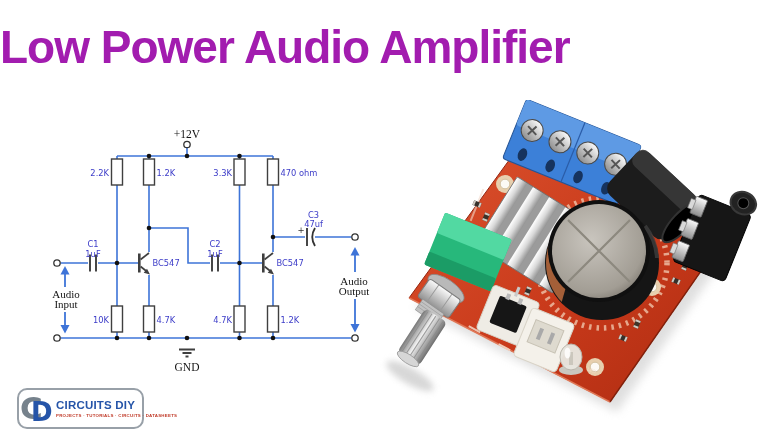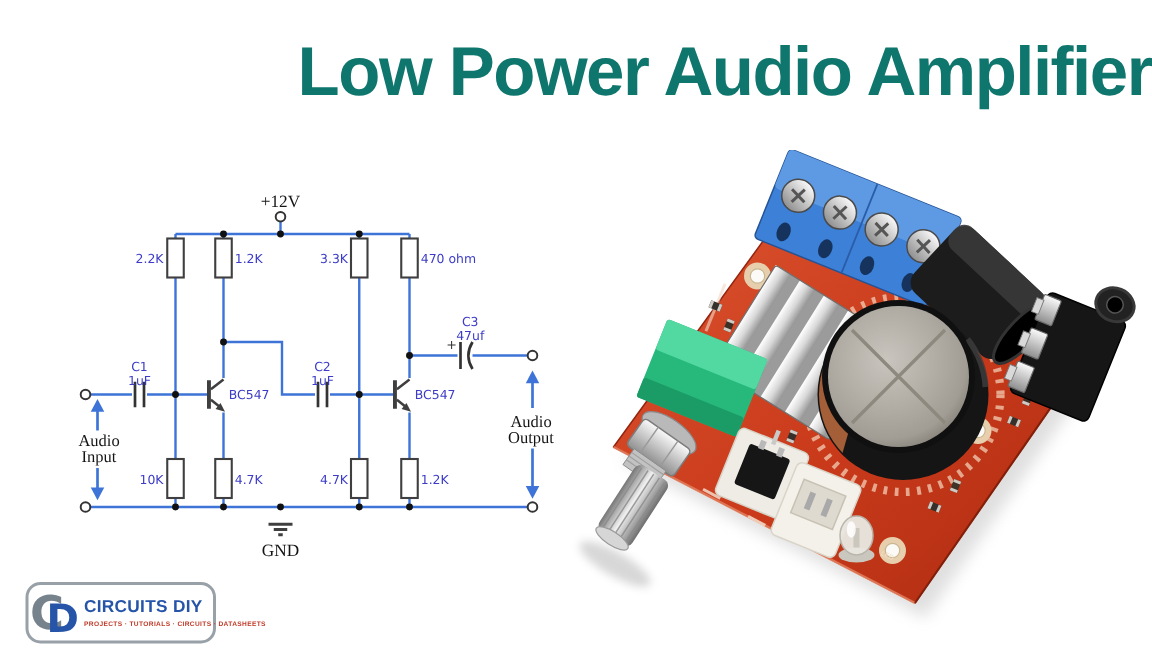--- a/index.html
+++ b/index.html
@@ -1,19 +1,19 @@
 <!DOCTYPE html>
 <html><head>
 <meta charset="utf-8">
 <style>
   html,body{margin:0;padding:0;background:#fff;}
   .stage{position:relative;width:768px;height:432px;background:#ffffff;overflow:hidden;
          font-family:"Liberation Sans",sans-serif;}
-  .title{position:absolute;top:20px;left:0;width:768px;text-align:right;
-         font-size:46px;font-weight:bold;color:#0f766e;letter-spacing:-1px;
+  .title{position:absolute;top:20px;left:0;width:768px;text-align:left;
+         font-size:46px;font-weight:bold;color:#a21caf;letter-spacing:-1px;
          font-family:"Liberation Sans",sans-serif;}
   .schematic{position:absolute;left:30px;top:100px;width:350px;height:290px;}
   .pcbphoto{position:absolute;left:380px;top:100px;width:388px;height:332px;}
   .logo{position:absolute;left:17px;top:388px;width:127px;height:41px;
         border:2px solid #98a0a8;border-radius:10px;background:#fff;
         display:flex;align-items:center;box-sizing:border-box;}
   .logo-mono{margin-left:1px;flex:0 0 auto;}
   .logo-text{display:flex;flex-direction:column;justify-content:space-between;margin-left:2px;}
   .logo-name{font-size:11.5px;font-weight:bold;color:#2554a8;letter-spacing:.2px;white-space:nowrap;}
   .logo-tagline{font-size:4.4px;font-weight:bold;color:#c03a28;letter-spacing:.25px;margin-top:1.5px;white-space:nowrap;}

